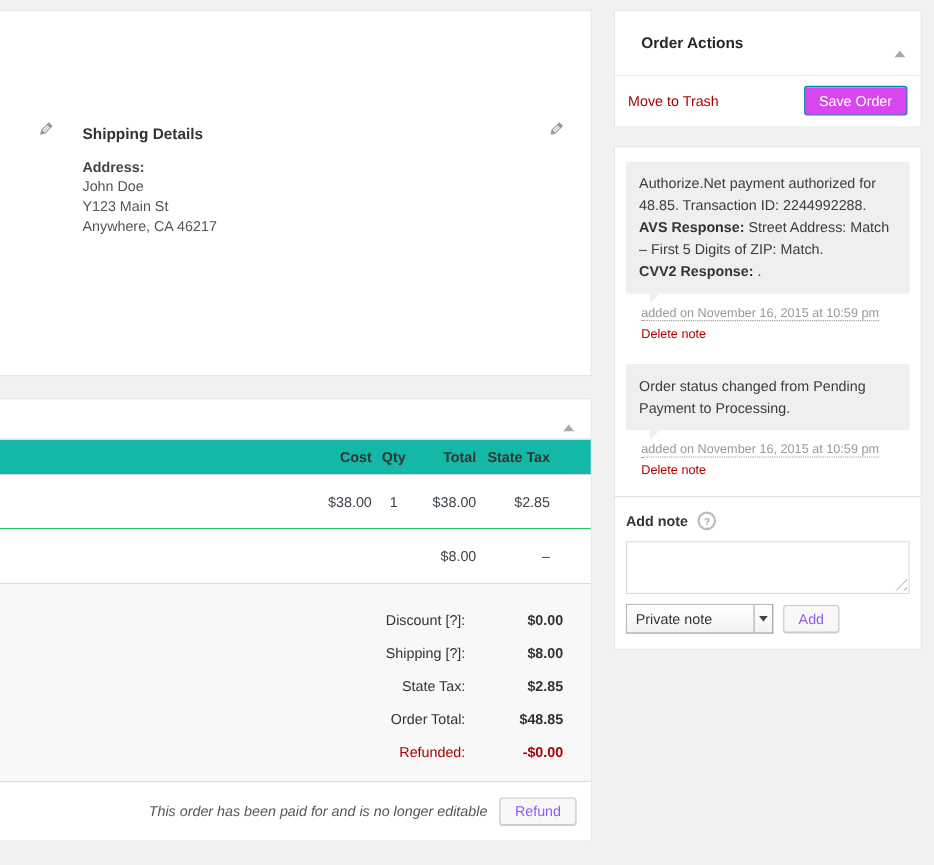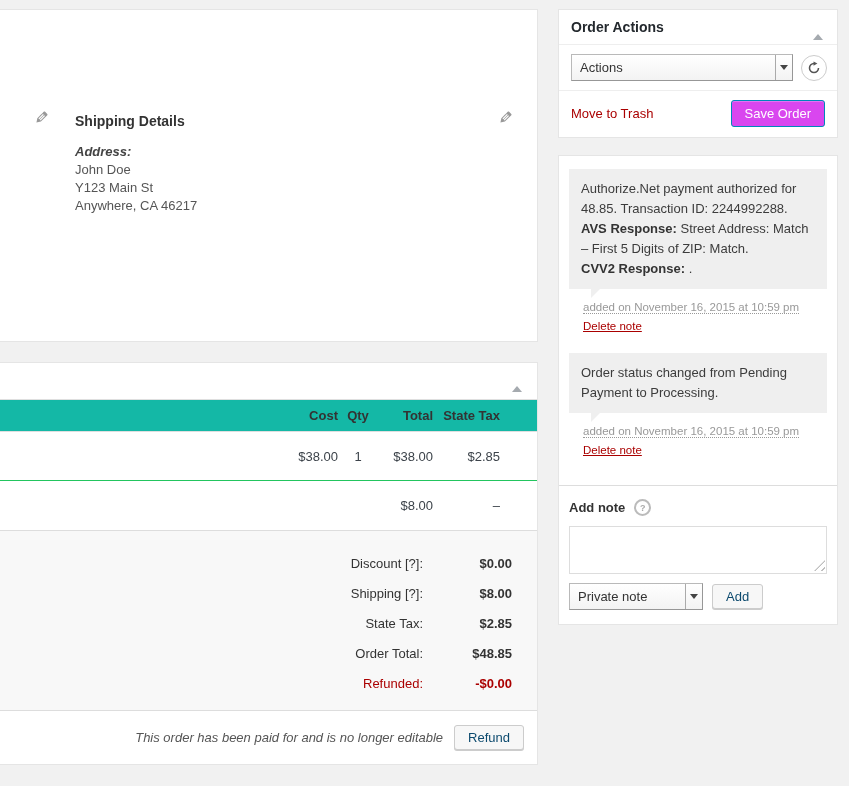--- a/index.html
+++ b/index.html
@@ -14,21 +14,21 @@
 
   
   .left-col{position:absolute;left:0;top:9px;width:538px;}
   .left-col .panel{border-left:none;}
   .panel-order-data{height:333px;position:relative;}
   .pencil{position:absolute;top:99px;cursor:pointer;line-height:0;}
   .pencil-left{left:34px;}
   .pencil-right{right:23px;}
   .ship-title{position:absolute;left:75px;top:103px;margin:0;font-size:14px;font-weight:bold;color:#333;}
   .address{position:absolute;left:75px;top:133px;line-height:18px;color:#555;}
-  .address .addr-label{font-weight:bold;color:#444;font-style:italic;}
+  .address .addr-label{font-weight:bold;color:#444;}
 
   .panel-items{margin-top:20px;}
   .items-header{height:36px;position:relative;}
   .toggle-btn{position:absolute;right:13px;top:14px;padding:2px;cursor:pointer;line-height:0;}
   .tri-up{width:0;height:0;border-left:5px solid transparent;border-right:5px solid transparent;border-bottom:6px solid #a5aaaf;}
 
   .thead{display:flex;align-items:center;height:31px;background:#14b8a6;
     border-top:1px solid #dfdfdf;border-bottom:1px solid #dfdfdf;
     padding-right:37px;font-weight:bold;color:#333;}
   .trow{display:flex;align-items:center;padding-right:37px;background:#fff;color:#3c434a;}
@@ -43,28 +43,28 @@
   .totals{background:#f8f8f8;padding:17px 25px 12px 0;}
   .t-row{display:flex;justify-content:flex-end;align-items:center;height:30px;color:#333;}
   .t-label{text-align:right;}
   .t-value{width:89px;text-align:right;font-weight:bold;}
   .t-row.refunded .t-label,.t-row.refunded .t-value{color:#a00;}
 
   .refund-row{border-top:1px solid #ddd;height:53px;background:#fff;
     display:flex;align-items:center;justify-content:flex-end;padding-right:13px;}
   .paid-notice{font-style:italic;color:#555;margin-right:11px;}
 
-  .btn-secondary{background:#f7f7f7;border:1px solid #ccc;border-radius:3px;color:#0c4a6e;
+  .btn-secondary{background:#f7f7f7;border:1px solid #ccc;border-radius:3px;color:#8b5cf6;
     font-size:13px;font-family:inherit;padding:4px 13px;box-shadow:0 1px 0 #ccc;cursor:pointer;}
 
   
   .right-col{position:absolute;left:558px;top:9px;width:280px;}
   .side-header{display:flex;justify-content:space-between;align-items:center;
     padding:9px 12px;border-bottom:1px solid #eee;}
-  .side-header h3{margin:0;font-size:14px;color:#23282d;}
+  .side-header h3{margin:12px;font-size:14px;color:#23282d;}
 
   .actions-row{display:flex;align-items:center;gap:8px;padding:9px 10px 9px 12px;border-bottom:1px solid #eee;}
   .fake-select{display:flex;align-items:center;height:25px;background:linear-gradient(#fff,#f3f3f3);
     border:1px solid #b9b9b9;border-right-color:#979797;border-bottom-color:#979797;
     color:#333;padding-left:8px;cursor:pointer;flex:1;box-sizing:content-box;}
   .sel-text{flex:1;}
   .sel-arrow-box{width:16px;height:100%;border-left:1px solid #aaa;display:flex;align-items:center;justify-content:center;}
   .tri-down{width:0;height:0;border-left:4px solid transparent;border-right:4px solid transparent;border-top:5px solid #444;}
 
   .refresh-btn{width:24px;height:24px;flex:none;border:1px solid #ccc;border-radius:50%;
@@ -77,23 +77,23 @@
     box-shadow:inset 0 1px 0 rgba(255,255,255,.25);}
 
   .panel-notes{margin-top:17px;}
   .notes-list{padding:13px 10px 14px;}
   .note + .note{margin-top:18px;}
   .note-box{background:#efefef;padding:10px 12px;line-height:20px;color:#3c3c3c;}
   .note-box strong{color:#333;}
   .note-tail{width:0;height:0;border-top:9px solid #efefef;border-right:9px solid transparent;margin-left:22px;}
   .note-meta{margin:1px 0 0 14px;font-size:11.5px;color:#999;line-height:17px;}
   .added-on{border-bottom:1px dotted #999;cursor:help;}
-  .delete-link{display:inline-block;margin-top:2px;color:#a00;text-decoration:underline;font-size:11.5px;cursor:pointer;}
-
-  .add-note{border-top:1px solid #ddd;margin-top:12px;padding:13px 10px 14px;}
+  .delete-link{display:inline-block;margin-top:2px;color:#a00;font-size:11.5px;cursor:pointer;}
+
+  .add-note{border-top:1px solid #ddd;margin-top:0;padding:13px 10px 14px;}
   .add-note-head{display:flex;align-items:center;gap:9px;font-weight:bold;color:#333;}
   .help-icon{width:13px;height:13px;flex:none;border:2px solid #bbb;border-radius:50%;
     color:#aaa;font-size:9px;font-weight:bold;display:flex;align-items:center;justify-content:center;cursor:help;}
   .ta-wrap{position:relative;margin-top:10px;}
   .ta-wrap textarea{display:block;width:100%;height:48px;box-sizing:border-box;border:1px solid #ddd;
     resize:none;outline:none;font-family:inherit;font-size:13px;padding:4px 6px;}
   .resize-handle{position:absolute;right:2px;bottom:3px;width:11px;height:11px;pointer-events:none;
     background:repeating-linear-gradient(-45deg,transparent 0 2px,#bfbfbf 2px 3.2px,transparent 3.2px 5px);
     clip-path:polygon(100% 0,100% 100%,0 100%);}
   .add-row{display:flex;align-items:center;gap:9px;margin-top:9px;}
@@ -183,34 +183,20 @@
   </div>
 </div>
 
 <div class="right-col">
 
   <div class="panel">
     <div class="side-header">
       <h3>Order Actions</h3>
       <span class="toggle-btn" style="position:static;"><span class="tri-up"></span></span>
     </div>
-    <div class="actions-row">
-      <div class="fake-select">
-        <span class="sel-text">Actions</span>
-        <span class="sel-arrow-box">
-            <span class="tri-down"></span>
-          </span>
-      </div>
-      <span class="refresh-btn">
-        <svg width="14" height="14" viewBox="-1 -1 18 18">
-          <path d="M8 2.2 A5.8 5.8 0 1 0 13.8 8" fill="none" stroke="#555" stroke-width="2"></path>
-          <path d="M7.4 -0.4 L12.4 2.3 L7.4 5 Z" fill="#555"></path>
-        </svg>
-      </span>
-    </div>
     <div class="submit-row">
       <a class="trash-link">Move to Trash</a>
       <button class="btn-primary">Save Order</button>
     </div>
   </div>
 
   <div class="panel panel-notes">
 
     <div class="notes-list">
       <div class="note">

